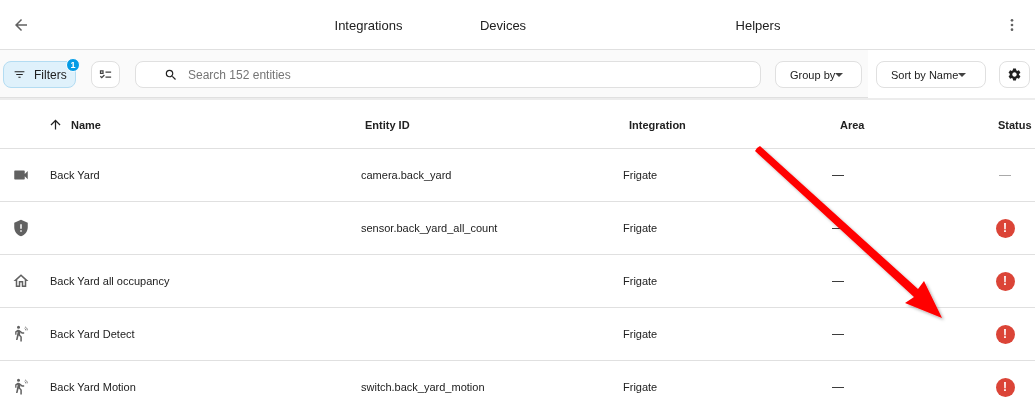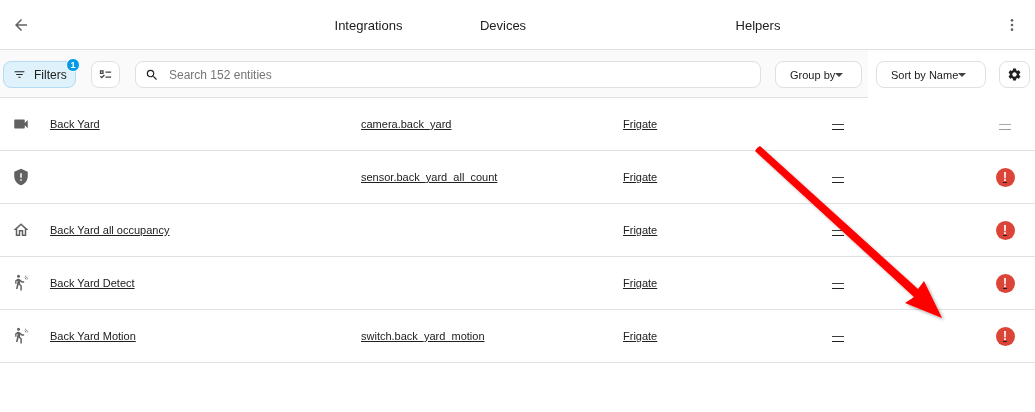--- a/index.html
+++ b/index.html
@@ -9,32 +9,32 @@
   .tabs { position: absolute; left: 318px; top: 0; height: 50px; display: flex; gap: 24px; }
   .tab { height: 50px; display: flex; align-items: center; justify-content: center; font-size: 13px; color: #212121; cursor: pointer; position: relative; }
   .tab.active { color: #039be5; margin-top: 31px; }
   .tab.active::after { content: ""; position: absolute; left: 0; right: 0; bottom: 0; height: 2px; background: #039be5; }
   .menu-btn { position: absolute; left: 1000px; top: 13px; width: 24px; height: 24px; display: flex; align-items: center; justify-content: center; cursor: pointer; }
 
   .toolbar { position: absolute; left: 0; top: 50px; width: 868px; height: 48px; background: #fafafa; border-bottom: 1px solid #e0e0e0; }
   .filters-btn { position: absolute; left: 3px; top: 11px; width: 73px; height: 27px; background: #dff1fb; border: 1px solid #b3dcf2; border-radius: 8px; display: flex; align-items: center; padding-left: 9px; gap: 8px; font-size: 12px; color: #212121; cursor: pointer; }
   .badge { position: absolute; left: 66px; top: 58px; width: 14px; height: 14px; background: #039be5; color: #fff; border-radius: 50%; font-size: 9px; font-weight: bold; display: flex; align-items: center; justify-content: center; border: 1px solid #fff; }
   .select-btn { position: absolute; left: 91px; top: 11px; width: 29px; height: 27px; background: #fff; border: 1px solid #e0e0e0; border-radius: 8px; display: flex; align-items: center; justify-content: center; cursor: pointer; }
-  .search { position: absolute; left: 135px; top: 11px; width: 626px; height: 27px; background: #fff; border: 1px solid #e0e0e0; border-radius: 8px; display: flex; align-items: center; padding-left: 9px; gap: 10px; }
+  .search { position: absolute; left: 135px; top: 11px; width: 626px; height: 27px; background: #fff; border: 1px solid #e0e0e0; border-radius: 8px; display: flex; align-items: center; padding-left: 28px; gap: 10px; }
   .search input { border: none; outline: none; font-size: 12px; color: #212121; background: transparent; width: 560px; font-family: "Liberation Sans", sans-serif; }
   .search input::placeholder { color: #757575; }
   .dd-btn { position: absolute; top: 11px; height: 27px; background: #fff; border: 1px solid #e0e0e0; border-radius: 8px; display: flex; align-items: center; justify-content: flex-start; padding: 0 11px 0 14px; font-size: 11px; color: #212121; cursor: pointer; }
   .caret { width: 0; height: 0; border-left: 4px solid transparent; border-right: 4px solid transparent; border-top: 4px solid #424242; }
   .gear-btn { position: absolute; left: 999px; top: 11px; width: 31px; height: 27px; background: #fff; border: 1px solid #e0e0e0; border-radius: 8px; display: flex; align-items: center; justify-content: center; cursor: pointer; }
 
   .table { position: absolute; left: 0; top: 98px; width: 1035px; }
   .thead { height: 51px; position: relative; border-bottom: 1px solid #e0e0e0; border-top: 2px solid #ececec; }
   .th { position: absolute; top: 0; height: 49px; display: flex; align-items: center; font-size: 11px; font-weight: bold; color: #212121; cursor: pointer; }
   .row { height: 53px; position: relative; border-bottom: 1px solid #e0e0e0; cursor: pointer; }
-  .cell { position: absolute; top: 0; height: 52px; display: flex; align-items: center; font-size: 11px; color: #212121; text-decoration: underline; }
+  .cell { position: absolute; top: 0; height: 52px; display: flex; align-items: center; font-size: 11px; color: #212121; }
   .icon-cell { left: 10px; width: 22px; justify-content: center; }
   .c-name { left: 50px; }
   .c-eid { left: 361px; }
   .c-int { left: 623px; }
   .c-area { left: 832px; }
   .c-status { left: 994px; width: 22px; justify-content: center; }
   .dash { color: #212121; font-size: 12px; }
   .dash.light { color: #9e9e9e; }
   .err { width: 19px; height: 19px; border-radius: 50%; background: #db4437; color: #fff; display: flex; align-items: center; justify-content: center; font-size: 12px; font-weight: bold; }
 
@@ -100,20 +100,40 @@
   </div>
   <div class="gear-btn">
     <svg width="15" height="15" viewBox="0 0 24 24">
         <path d="M19.14 12.94c.04-.3.06-.61.06-.94 0-.32-.02-.64-.07-.94l2.03-1.58a.49.49 0 00.12-.61l-1.92-3.32a.488.488 0 00-.59-.22l-2.39.96c-.5-.38-1.03-.7-1.62-.94l-.36-2.54a.484.484 0 00-.48-.41h-3.84c-.24 0-.43.17-.47.41l-.36 2.54c-.59.24-1.13.57-1.62.94l-2.39-.96c-.22-.08-.47 0-.59.22L2.74 8.87c-.12.21-.8.47.12.61l2.03 1.58c-.5.3-.7.63-.7.94s.2.64.7.94l-2.03 1.58a.49.49 0 00-.12.61l1.92 3.32c.12.22.37.29.59.22l2.39-.96c.5.38 1.03.7 1.62.94l.36 2.54c.5.24.24.41.48.41h3.84c.24 0 .44-.17.47-.41l.36-2.54c.59-.24 1.13-.56 1.62-.94l2.39.96c.22.08.47 0 .59-.22l1.92-3.32c.12-.22.07-.47-.12-.61l-2.01-1.58zM12 15.6c-1.98 0-3.6-1.62-3.6-3.6s1.62-3.6 3.6-3.6 3.6 1.62 3.6 3.6-1.62 3.6-3.6 3.6z" fill="#212121"></path>
       </svg>
   </div>
 </div>
 <div class="badge">1</div>
 
 <div class="table">
+  <div class="thead">
+    <div class="th" style="left:48px; gap:8px">
+      <svg width="15" height="15" viewBox="0 0 24 24">
+          <path d="M4 12l1.41 1.41L11 7.83V20h2V7.83l5.58 5.59L20 12l-8-8-8 8z" fill="#212121"></path>
+        </svg>
+      <span>Name</span>
+    </div>
+    <div class="th" style="left:365px">
+        <span>Entity ID</span>
+      </div>
+    <div class="th" style="left:629px">
+        <span>Integration</span>
+      </div>
+    <div class="th" style="left:840px">
+        <span>Area</span>
+      </div>
+    <div class="th" style="left:998px">
+        <span>Status</span>
+      </div>
+  </div>
 
   <div class="row">
     <div class="cell icon-cell">
       <svg width="18" height="18" viewBox="0 0 24 24">
           <path d="M17 10.5V7a1 1 0 00-1-1H4a1 1 0 00-1 1v10a1 1 0 001 1h12a1 1 0 001-1v-3.5l4 4v-11l-4 4z" fill="#616161"></path>
         </svg>
     </div>
     <div class="cell c-name">Back Yard</div>
     <div class="cell c-eid">camera.back_yard</div>
     <div class="cell c-int">Frigate</div>

